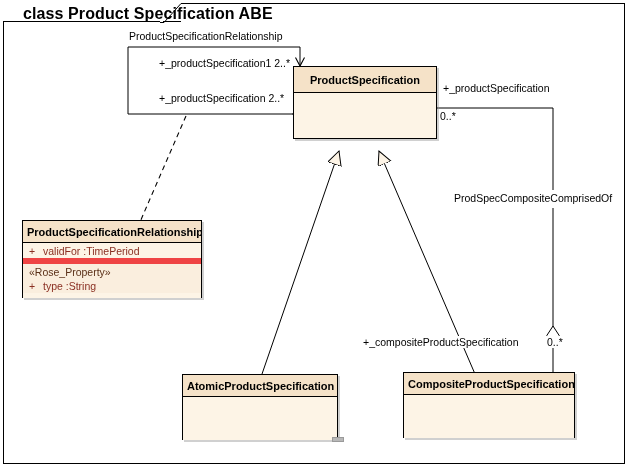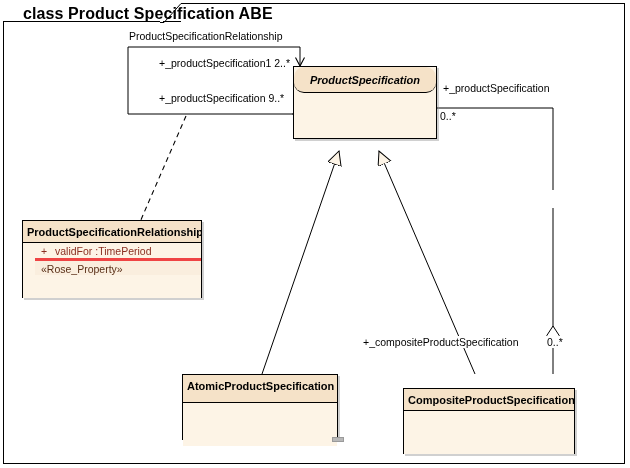--- a/index.html
+++ b/index.html
@@ -84,22 +84,20 @@
     text-align: center;
     font-size: 11px;
     font-weight: bold;
     color: #000000;
     padding: 4px 4px 4px 4px;
     box-sizing: border-box;
     white-space: nowrap;
     overflow: hidden;
   }
   .uml-header.abstract-name {
-    font-style: italic;
-    border-radius: 10px;
   }
   .uml-body {
     background: #fdf4e6;
     box-sizing: border-box;
   }
   .uml-attr {
     font-size: 10.5px;
     color: #8a2f22;
     padding: 2px 4px 1px 6px;
     white-space: nowrap;
@@ -109,21 +107,21 @@
     display: inline-block;
     width: 14px;
     color: #8a2f22;
   }
   .uml-stereo {
     font-size: 10.5px;
     color: #5a3018;
     padding: 2px 4px 0px 6px;
     white-space: nowrap;
     background: #faeede;
-    border-top: 3px solid #ef4444;
+    border-top: 6px solid #ef4444;
     box-sizing: border-box;
   }
   
   .lbl {
     position: absolute;
     font-size: 10.5px;
     color: #000000;
     white-space: nowrap;
     z-index: 3;
     background: transparent;
@@ -194,50 +192,54 @@
 
       <line x1="553" y1="208" x2="553" y2="341" stroke="#000000" stroke-width="1"></line>
       <line x1="553" y1="345" x2="553" y2="374" stroke="#000000" stroke-width="1" marker-start="url(#aggdiamond)"></line>
     </g>
   </svg>
 
   <div class="lbl" style="left:129px; top:30px;">ProductSpecificationRelationship</div>
 
   <div class="lbl lbl-onwhite" style="left:157px; top:57px;">+_productSpecification1 2..*</div>
 
-  <div class="lbl lbl-onwhite" style="left:157px; top:92px;">+_productSpecification 9..*</div>
+  <div class="lbl lbl-onwhite" style="left:157px; top:92px;">+_productSpecification 2..*</div>
 
   <div class="lbl" style="left:443px; top:82px;">+_productSpecification</div>
 
   <div class="lbl" style="left:440px; top:110px;">0..*</div>
 
+  <div class="lbl lbl-onwhite" style="left:452px; top:192px;">ProdSpecCompositeComprisedOf</div>
 
   <div class="lbl lbl-onwhite" style="left:361px; top:336px;">+_compositeProductSpecification</div>
 
   <div class="lbl lbl-onwhite" style="left:545px; top:336px;">0..*</div>
 
   <div class="uml-class" style="left:293px; top:66px; width:144px; height:73px;">
     <div class="uml-header abstract-name" style="height:26px; line-height:18px;">ProductSpecification</div>
     <div class="uml-body" style="height:45px;"></div>
   </div>
 
   <div class="uml-class" style="left:22px; top:220px; width:180px; height:78px;">
     <div class="uml-header" style="height:22px; line-height:15px;">ProductSpecificationRelationship</div>
-    <div class="uml-body" style="height:55px;padding-left:12px;">
+    <div class="uml-body" style="height:55px;">
       <div class="uml-attr">
         <span class="vis">+</span><span>validFor</span>&nbsp;<span>:TimePeriod</span>
       </div>
       <div class="uml-stereo">«Rose_Property»</div>
+      <div class="uml-attr" style="background:#faeede;">
+        <span class="vis">+</span><span>type</span>&nbsp;<span>:String</span>
+      </div>
     </div>
   </div>
 
   <div class="uml-class" style="left:182px; top:374px; width:156px; height:66px;">
-    <div class="uml-header" style="height:28px; line-height:15px;">AtomicProductSpecification</div>
+    <div class="uml-header" style="height:22px; line-height:15px;">AtomicProductSpecification</div>
     <div class="uml-body" style="height:43px;"></div>
   </div>
   <div class="nub" style="left:332px; top:437px; width:12px; height:5px;"></div>
 
-  <div class="uml-class" style="left:403px; top:388px; width:172px; height:66px;">
+  <div class="uml-class" style="left:403px; top:372px; width:172px; height:66px;">
     <div class="uml-header" style="height:22px; line-height:15px;">CompositeProductSpecification</div>
     <div class="uml-body" style="height:43px;"></div>
   </div>
 
 </div>
 
 </body></html>

